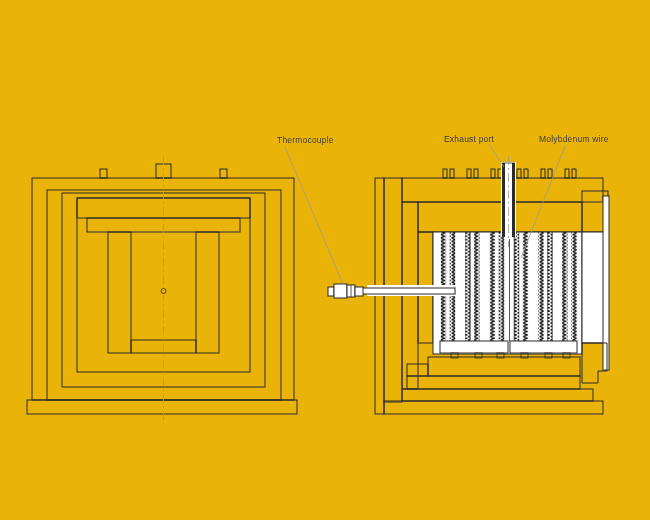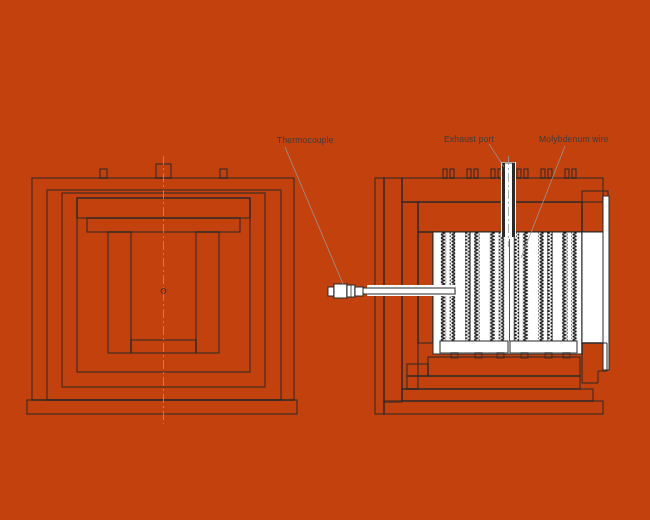--- a/index.html
+++ b/index.html
@@ -1,16 +1,16 @@
 <!DOCTYPE html>
 <html><head>
 <meta charset="utf-8">
 <style>
   html,body{margin:0;padding:0;background:#ffffff;}
-  .stage{position:relative;width:650px;height:520px;background:#c2410c;overflow:hidden;
+  .stage{position:relative;width:650px;height:520px;background:#eab308;overflow:hidden;
          font-family:"Liberation Sans", sans-serif;}
   svg{display:block;}
   .ln   {fill:none;stroke:#2b2b2b;stroke-width:1;}
   .lnth {fill:none;stroke:#2b2b2b;stroke-width:0.8;}
   .wht  {fill:#ffffff;stroke:#2b2b2b;stroke-width:1;}
   .whtn {fill:#ffffff;stroke:none;}
   .dark {fill:#2b2b2b;stroke:none;}
   .cl   {fill:none;stroke:#9a9a9a;stroke-width:0.8;stroke-dasharray:9 3 2 3;}
   .leader{fill:none;stroke:#9a9a9a;stroke-width:0.8;}
   .lbl  {fill:#3c3c3c;font-size:8.5px;letter-spacing:0.2px;}

